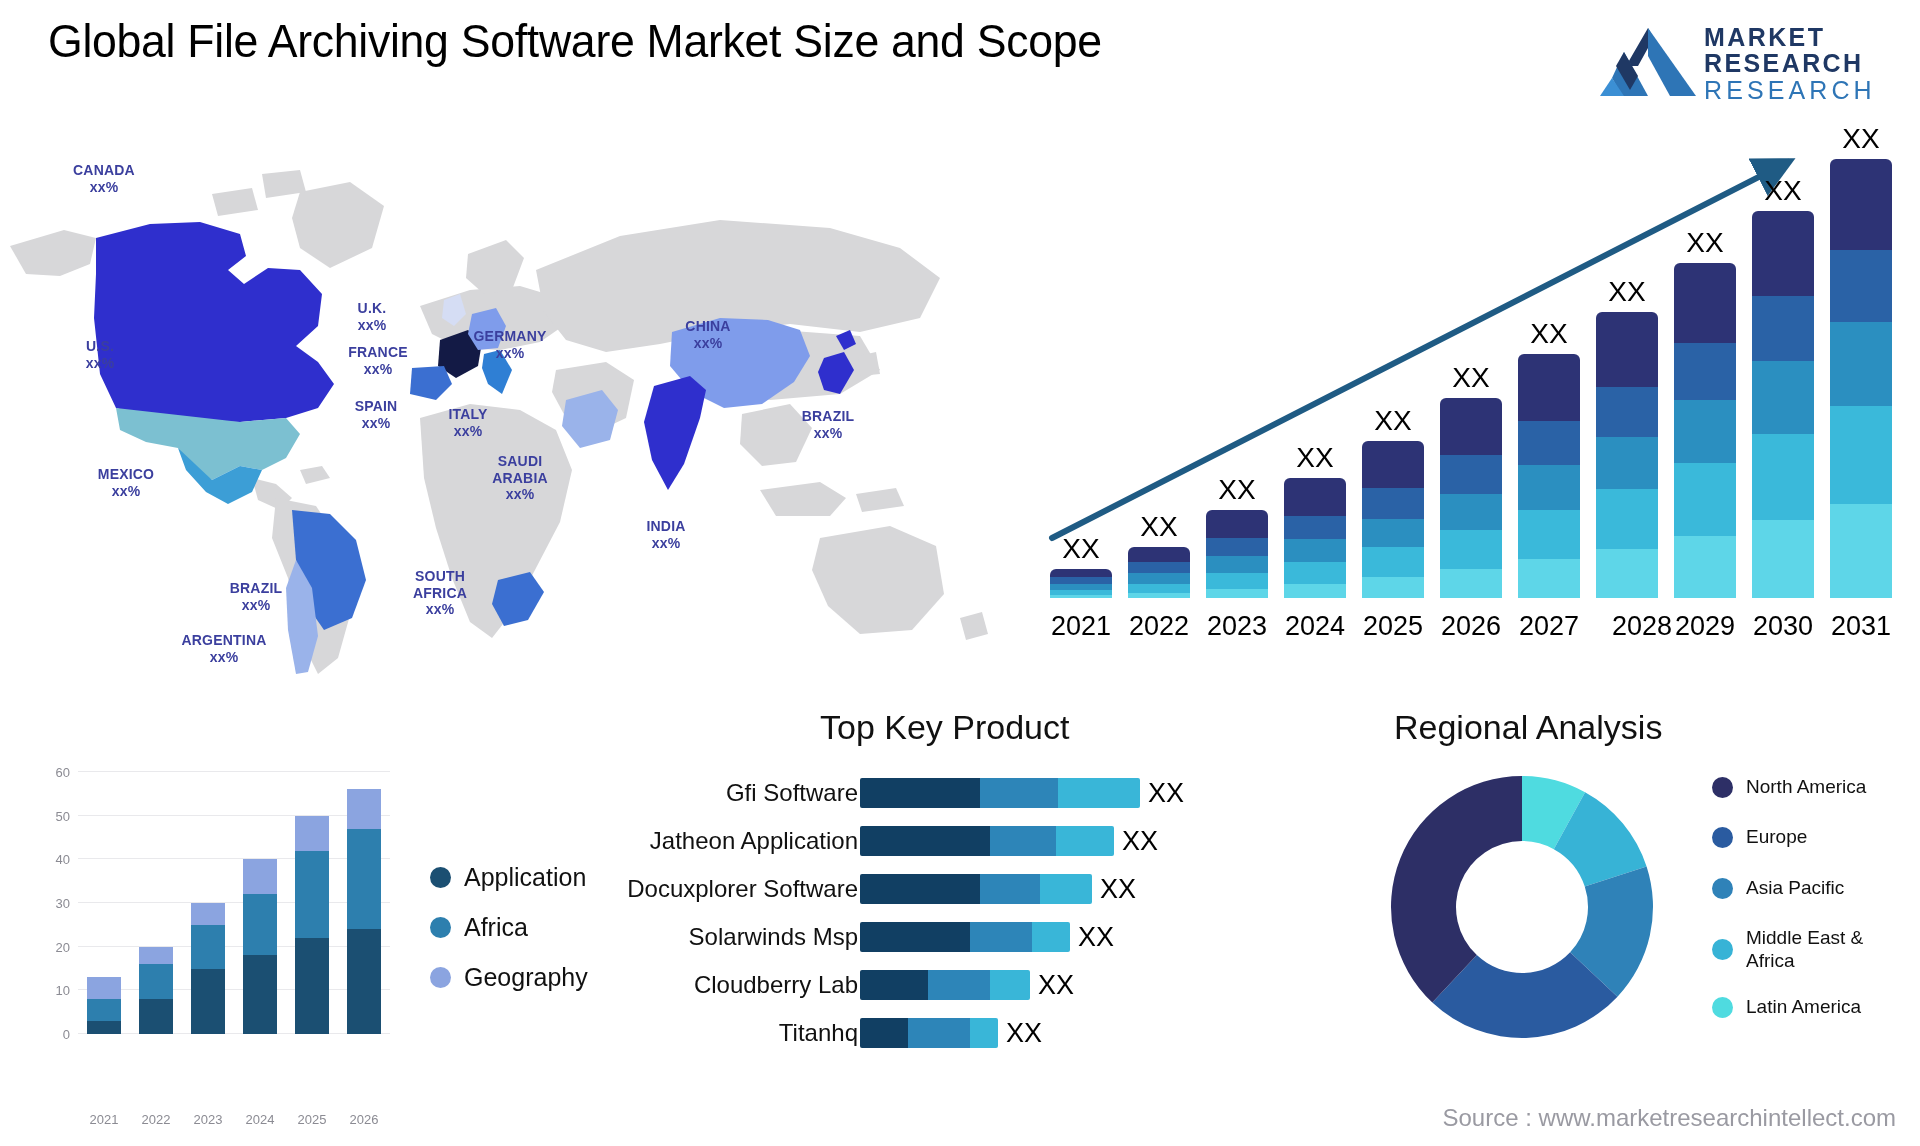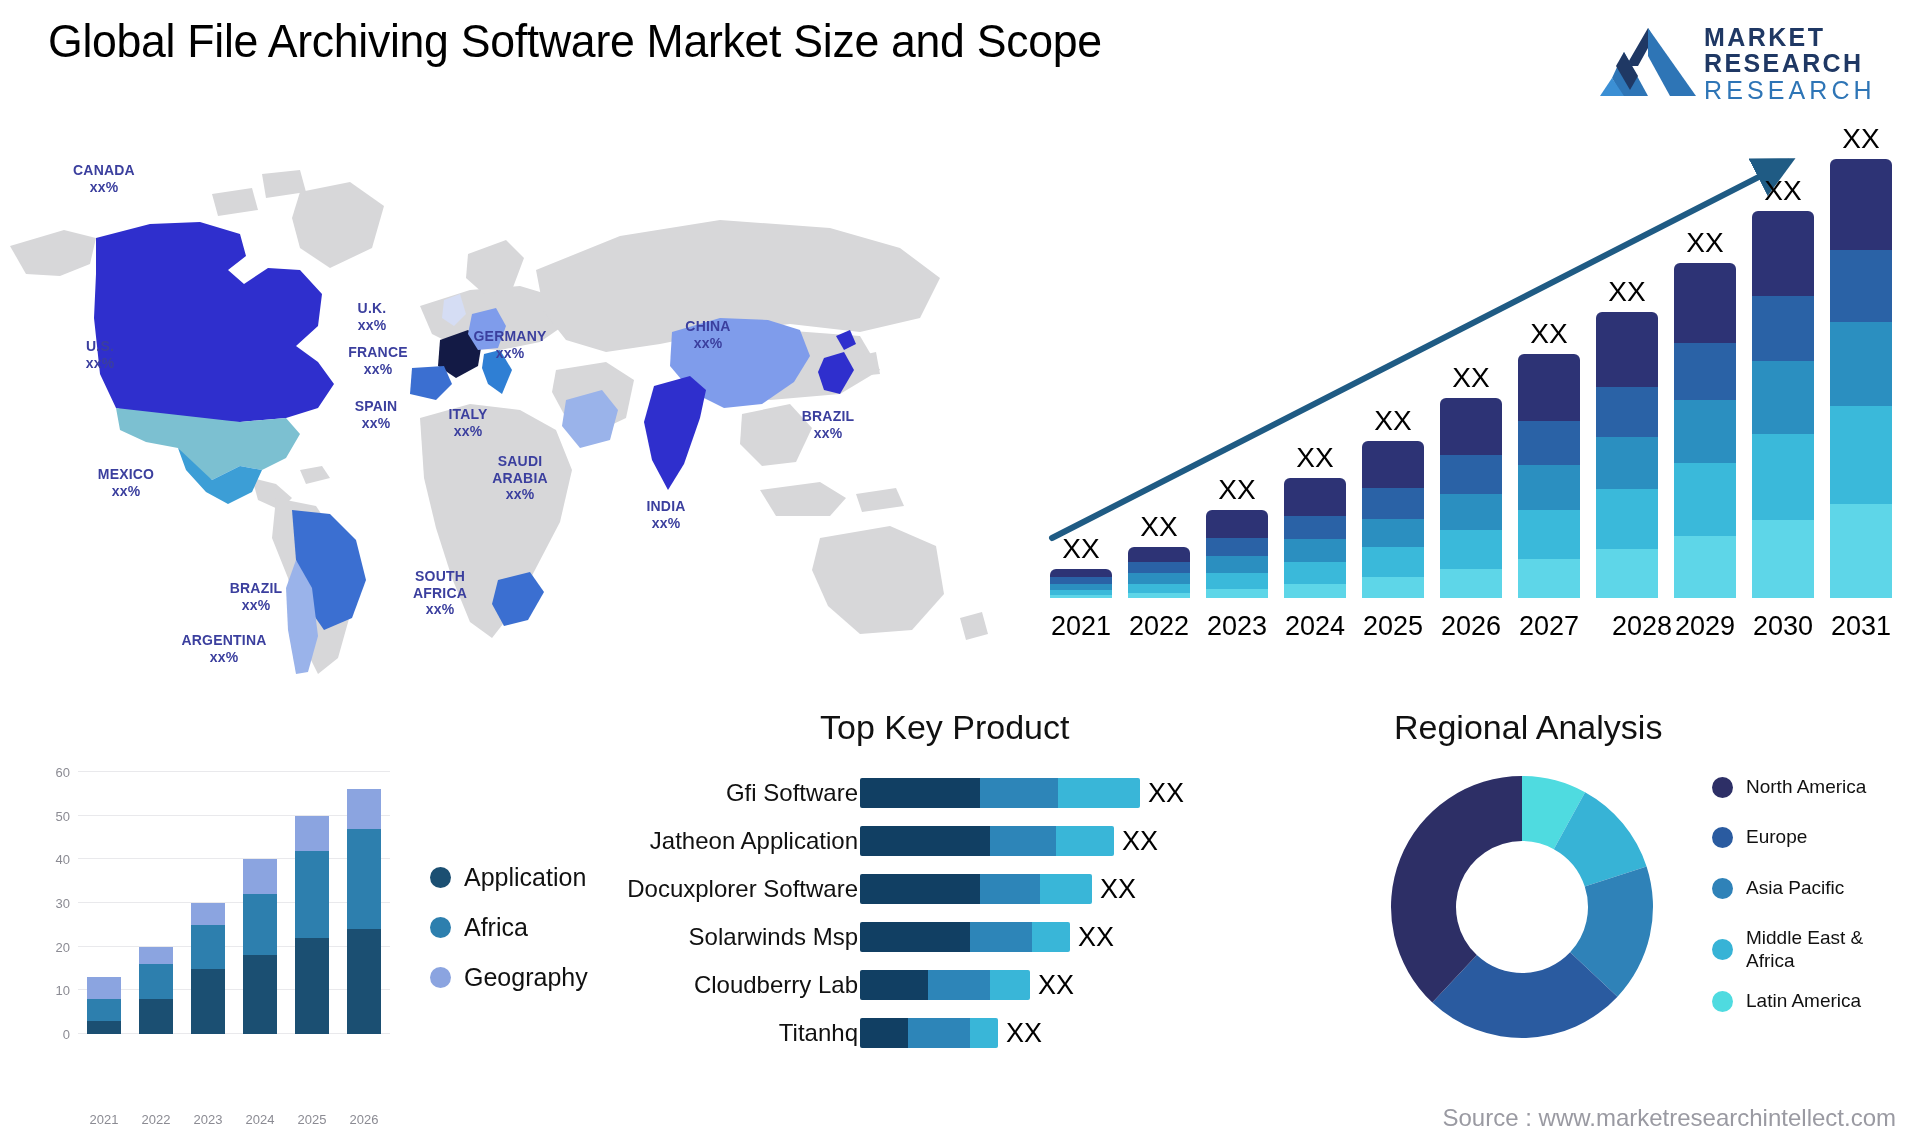--- a/index.html
+++ b/index.html
@@ -239,21 +239,21 @@
         <div class="map-label" style="left: 468px; top: 288px; width: 96px; margin-left: -48px;">ITALY
 xx%</div>
         <div class="map-label" style="left: 520px; top: 335px; width: 96px; margin-left: -48px;">SAUDI
 ARABIA
 xx%</div>
         <div class="map-label" style="left: 440px; top: 450px; width: 96px; margin-left: -48px;">SOUTH
 AFRICA
 xx%</div>
         <div class="map-label" style="left: 708px; top: 200px; width: 96px; margin-left: -48px;">CHINA
 xx%</div>
-        <div class="map-label" style="left: 666px; top: 380px; width: 96px; margin-left: -48px;">INDIA
+        <div class="map-label" style="left: 666px; top: 400px; width: 96px; margin-left: -48px;">INDIA
 xx%</div>
         <div class="map-label" style="left: 828px; top: 290px; width: 96px; margin-left: -48px;">BRAZIL
 xx%</div>
       </div>
   </div>
 
   <div id="forecast-panel">
     <svg id="forecast-arrow" viewBox="0 0 890 430">
       <defs>
         <marker id="arrowhead" markerWidth="7" markerHeight="7" refX="5.6" refY="3.5" orient="auto">
@@ -519,21 +519,21 @@
           <span class="reg-label" style="max-width: 150px;">North America</span>
         </div>
         <div class="reg-leg-row" style="margin-bottom: 28px;">
           <span class="reg-dot" style="background: rgb(42, 91, 160);"></span>
           <span class="reg-label" style="max-width: 150px;">Europe</span>
         </div>
         <div class="reg-leg-row" style="margin-bottom: 28px;">
           <span class="reg-dot" style="background: rgb(47, 130, 184);"></span>
           <span class="reg-label" style="max-width: 150px;">Asia Pacific</span>
         </div>
-        <div class="reg-leg-row" style="margin-bottom: 18px;">
+        <div class="reg-leg-row" style="margin-bottom: 24px;">
           <span class="reg-dot" style="background: rgb(55, 179, 214);"></span>
           <span class="reg-label" style="max-width: 150px;">Middle East &amp; Africa</span>
         </div>
         <div class="reg-leg-row" style="margin-bottom: 28px;">
           <span class="reg-dot" style="background: rgb(79, 219, 224);"></span>
           <span class="reg-label" style="max-width: 150px;">Latin America</span>
         </div>
       </div>
   </div>
 

